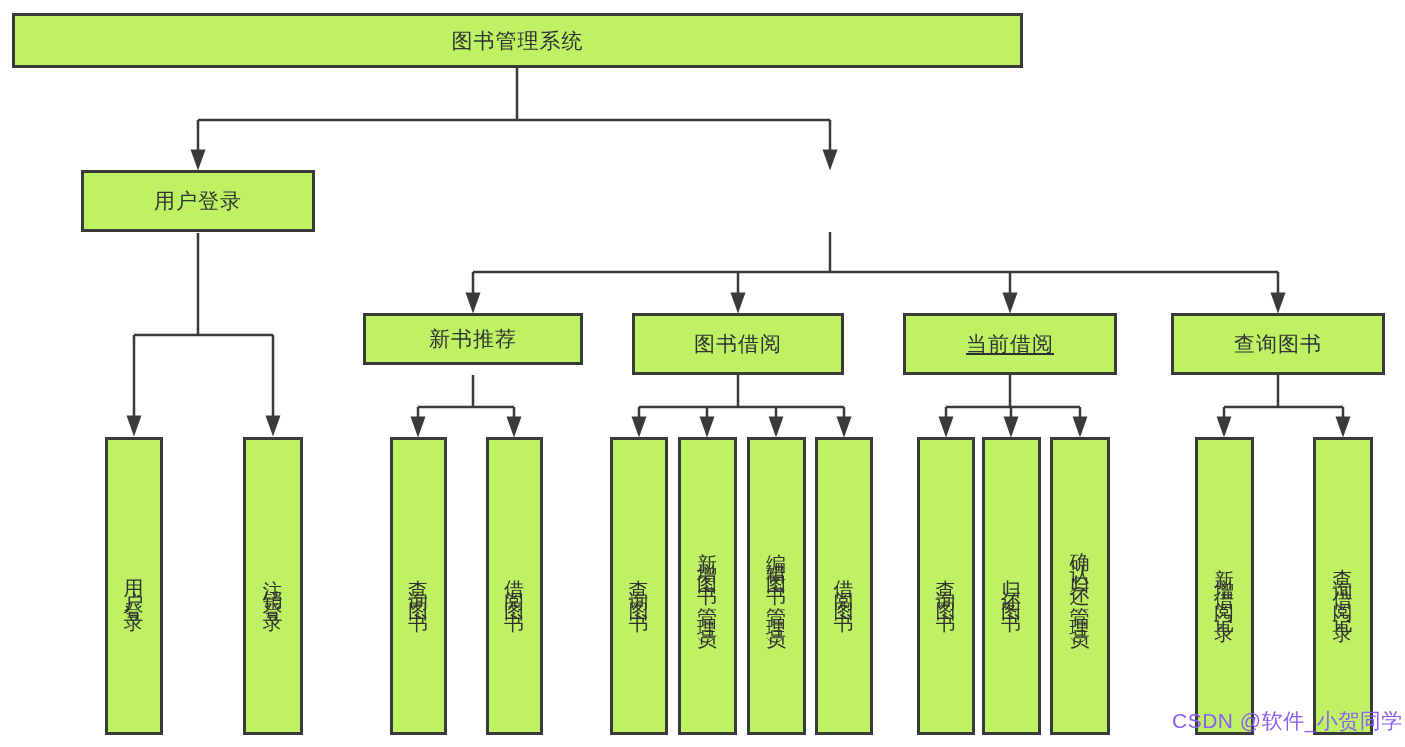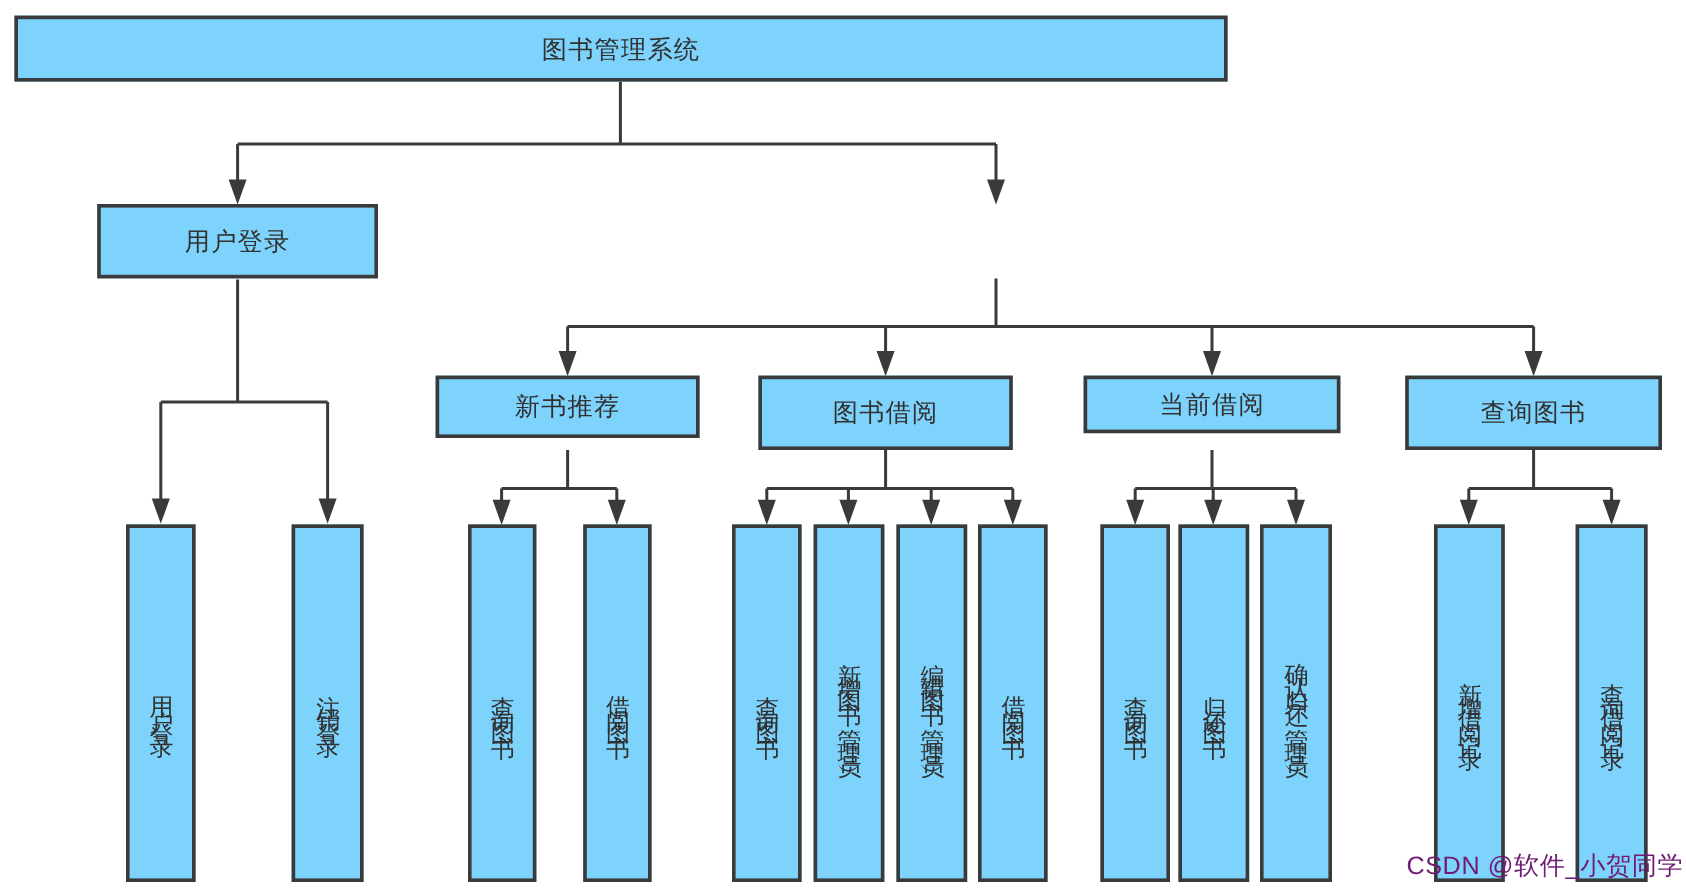--- a/index.html
+++ b/index.html
@@ -2,32 +2,32 @@
 <html><head>
 <meta charset="utf-8">
 <style>
   html,body{margin:0;padding:0;background:#fff;}
   .canvas{
     position:relative;width:1405px;height:747px;background:#ffffff;
     font-family:"Liberation Sans","DejaVu Sans",sans-serif;overflow:hidden;
   }
   svg.wires{position:absolute;left:0;top:0;z-index:1;}
   .node{
-    position:absolute;box-sizing:border-box;border:3px solid #3a3a3a;background:#7dd3fc;
+    position:absolute;box-sizing:border-box;border:3px solid #3a3a3a;background:#bef264;
     display:flex;align-items:center;justify-content:center;color:#313131;z-index:2;
   }
   .h{font-size:21px;letter-spacing:1px;}
   .v{top:437px;height:298px;}
   .vt{
     writing-mode:vertical-rl;text-orientation:mixed;
     font-size:20px;line-height:1;letter-spacing:11px;color:#313131;white-space:nowrap;
   }
   .watermark{
     position:absolute;left:1172px;top:707px;z-index:6;
-    font-size:21px;color:#701a75;letter-spacing:0.5px;white-space:nowrap;
+    font-size:21px;color:#8b5cf6;letter-spacing:0.5px;white-space:nowrap;
   }
 </style>
 </head>
 <body>
 
 <div class="canvas">
 
   <svg class="wires" width="1405" height="747" viewBox="0 0 1405 747">
     <g stroke="#3a3a3a" stroke-width="2.5" fill="none">
 
@@ -75,21 +75,21 @@
   <div class="node h" style="left:81px;top:170px;width:234px;height:62px;">
     <span>用户登录</span>
   </div>
 
   <div class="node h" style="left:363px;top:313px;width:220px;height:52px;">
     <span>新书推荐</span>
   </div>
   <div class="node h" style="left:632px;top:313px;width:212px;height:62px;">
     <span>图书借阅</span>
   </div>
-  <div class="node h" style="left:903px;top:313px;width:214px;height:48px;">
+  <div class="node h" style="left:903px;top:313px;width:214px;height:62px;text-decoration:underline;">
     <span>当前借阅</span>
   </div>
   <div class="node h" style="left:1171px;top:313px;width:214px;height:62px;">
     <span>查询图书</span>
   </div>
 
   <div class="node v" style="left:105px;width:58px;">
     <span class="vt">用户登录</span>
   </div>
   <div class="node v" style="left:243px;width:60px;">

